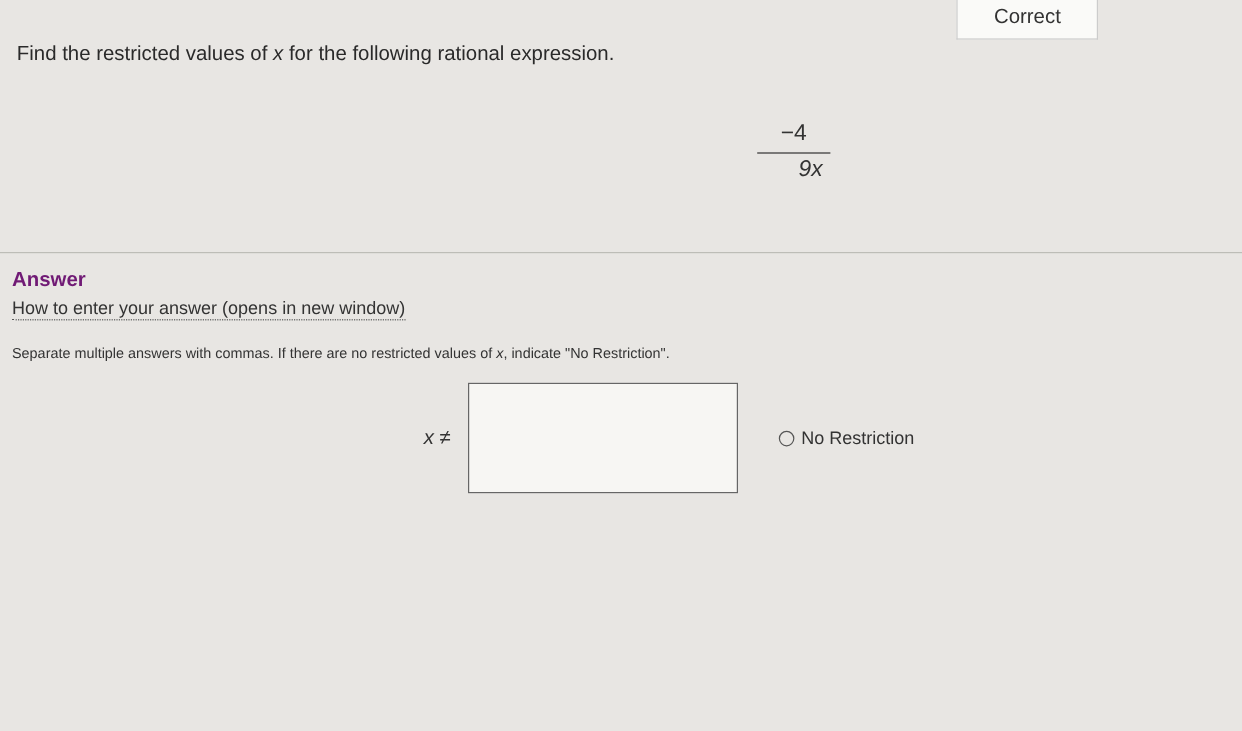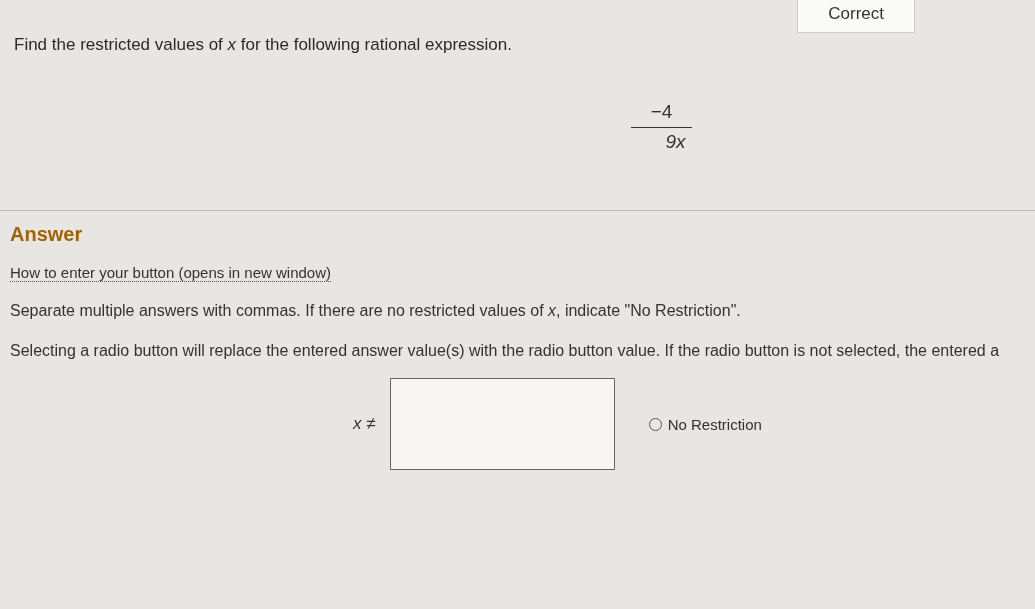--- a/index.html
+++ b/index.html
@@ -56,33 +56,33 @@
     .divider {
       border: none;
       border-top: 1px solid #bdbdb7;
       margin: 6px 0 12px 0;
     }
     .answer-section {
       padding: 0 10px;
     }
     .answer-heading {
       font-weight: bold;
-      font-size: 20px;
-      color: #a16207;
-      margin-bottom: 18px;
+      font-size: 17px;
+      color: #701a75;
+      margin-bottom: 6px;
     }
     .hint-link {
       font-size: 15px;
       color: #333;
       border-bottom: 1px dotted #555;
       display: inline;
       cursor: pointer;
     }
     .instruction {
-      font-size: 16px;
+      font-size: 12px;
       color: #333;
       margin-top: 20px;
     }
     .instruction2 {
       font-size: 16px;
       color: #333;
       margin-top: 22px;
     }
     .input-row {
       display: flex;
@@ -142,28 +142,27 @@
       <span class="frac-den">9x</span>
     </div>
   </div>
 </div>
 
 <hr class="divider">
 
 <div class="answer-section">
   <div>
     <div class="answer-heading">Answer</div>
-    <span class="hint-link">How to enter your button (opens in new window)</span>
+    <span class="hint-link">How to enter your answer (opens in new window)</span>
   </div>
 
   <p class="instruction">
     <span>Separate multiple answers with commas. If there are no restricted values of </span><span class="italic-x">x</span><span>, indicate "No Restriction".</span>
   </p>
 
-  <p class="instruction2">Selecting a radio button will replace the entered answer value(s) with the radio button value. If the radio button is not selected, the entered a</p>
 
   <div class="input-row">
     <span class="x-neq">x ≠</span>
     <textarea class="answer-box" value="" style=""></textarea>
     <label class="radio-group">
       <span class="radio-circle"></span>
       <span>No Restriction</span>
     </label>
   </div>
 </div>

